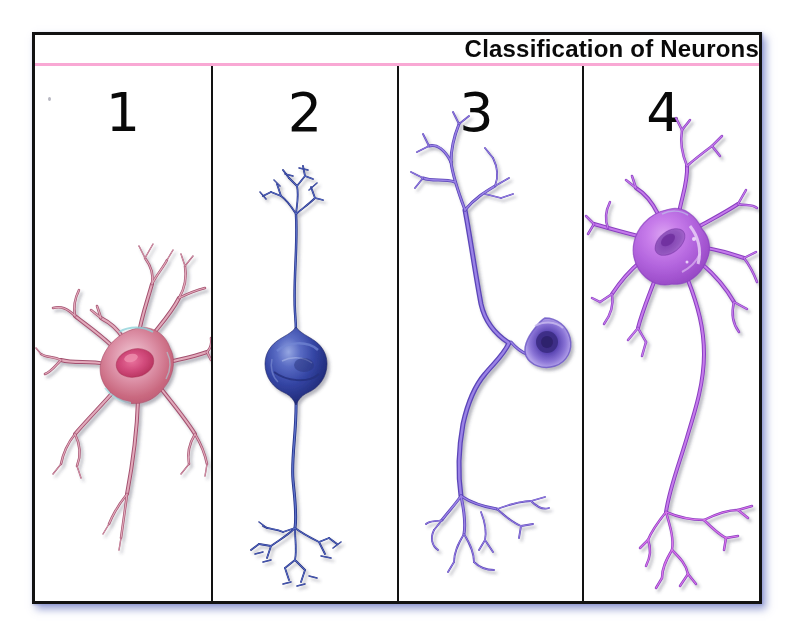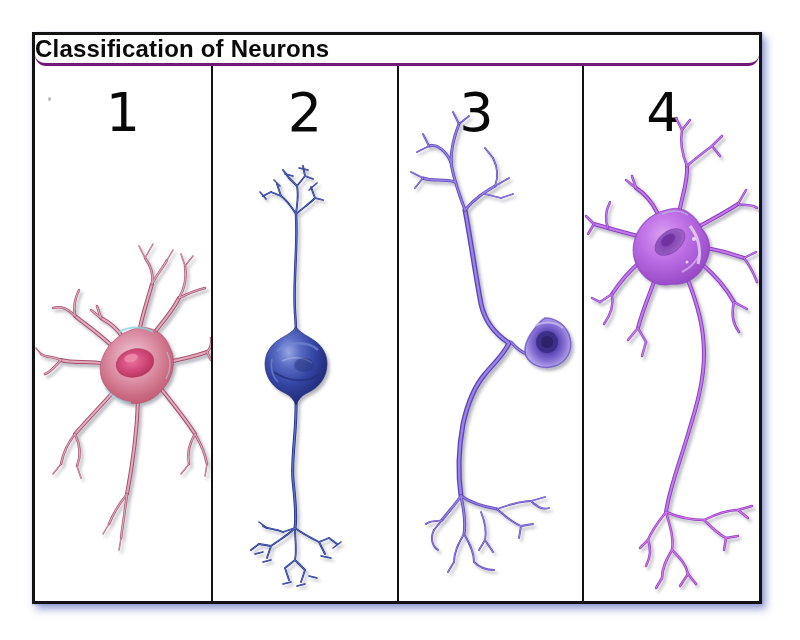--- a/index.html
+++ b/index.html
@@ -1,21 +1,21 @@
 <!DOCTYPE html>
 <html><head>
 <meta charset="utf-8">
 <style>
   html,body{margin:0;padding:0;}
   .page{position:relative;width:800px;height:640px;background:#ffffff;overflow:hidden;
         font-family:"Liberation Sans","DejaVu Sans",sans-serif;}
   .figure{position:absolute;left:32px;top:32px;width:730px;height:572px;background:#fff;
           border:3px solid #121212;box-sizing:border-box;
           box-shadow:4px 5px 8px rgba(132,142,204,0.85),1px 1px 2px rgba(150,158,215,0.6);}
-  .title-row{height:28px;border-bottom:3px solid #701a75;display:flex;align-items:center;justify-content:flex-start;border-radius:11px;}
+  .title-row{height:28px;border-bottom:3px solid #f9a8d4;display:flex;align-items:center;justify-content:flex-end;}
   .title-row span{font-size:24px;font-weight:700;color:#0a0a0a;letter-spacing:0.2px;}
   .panels{display:flex;height:493px;height:calc(572px - 6px - 31px);}
   .panel{position:relative;box-sizing:border-box;border-right:2px solid #121212;background:#fff;}
   .panel:last-child{border-right:none;}
   .p1{width:178px;} .p2{width:186px;} .p3{width:185px;} .p4{flex:1;}
   .num{position:absolute;top:20px;left:0;right:0;text-align:center;
        font-family:"DejaVu Sans",sans-serif;font-size:54px;line-height:1;color:#090909;}
   .p3 .num{transform:translateX(-14px);}
   .p4 .num{transform:translateX(-8px);}
   .panel svg{position:absolute;left:0;top:0;width:100%;height:100%;display:block;}

